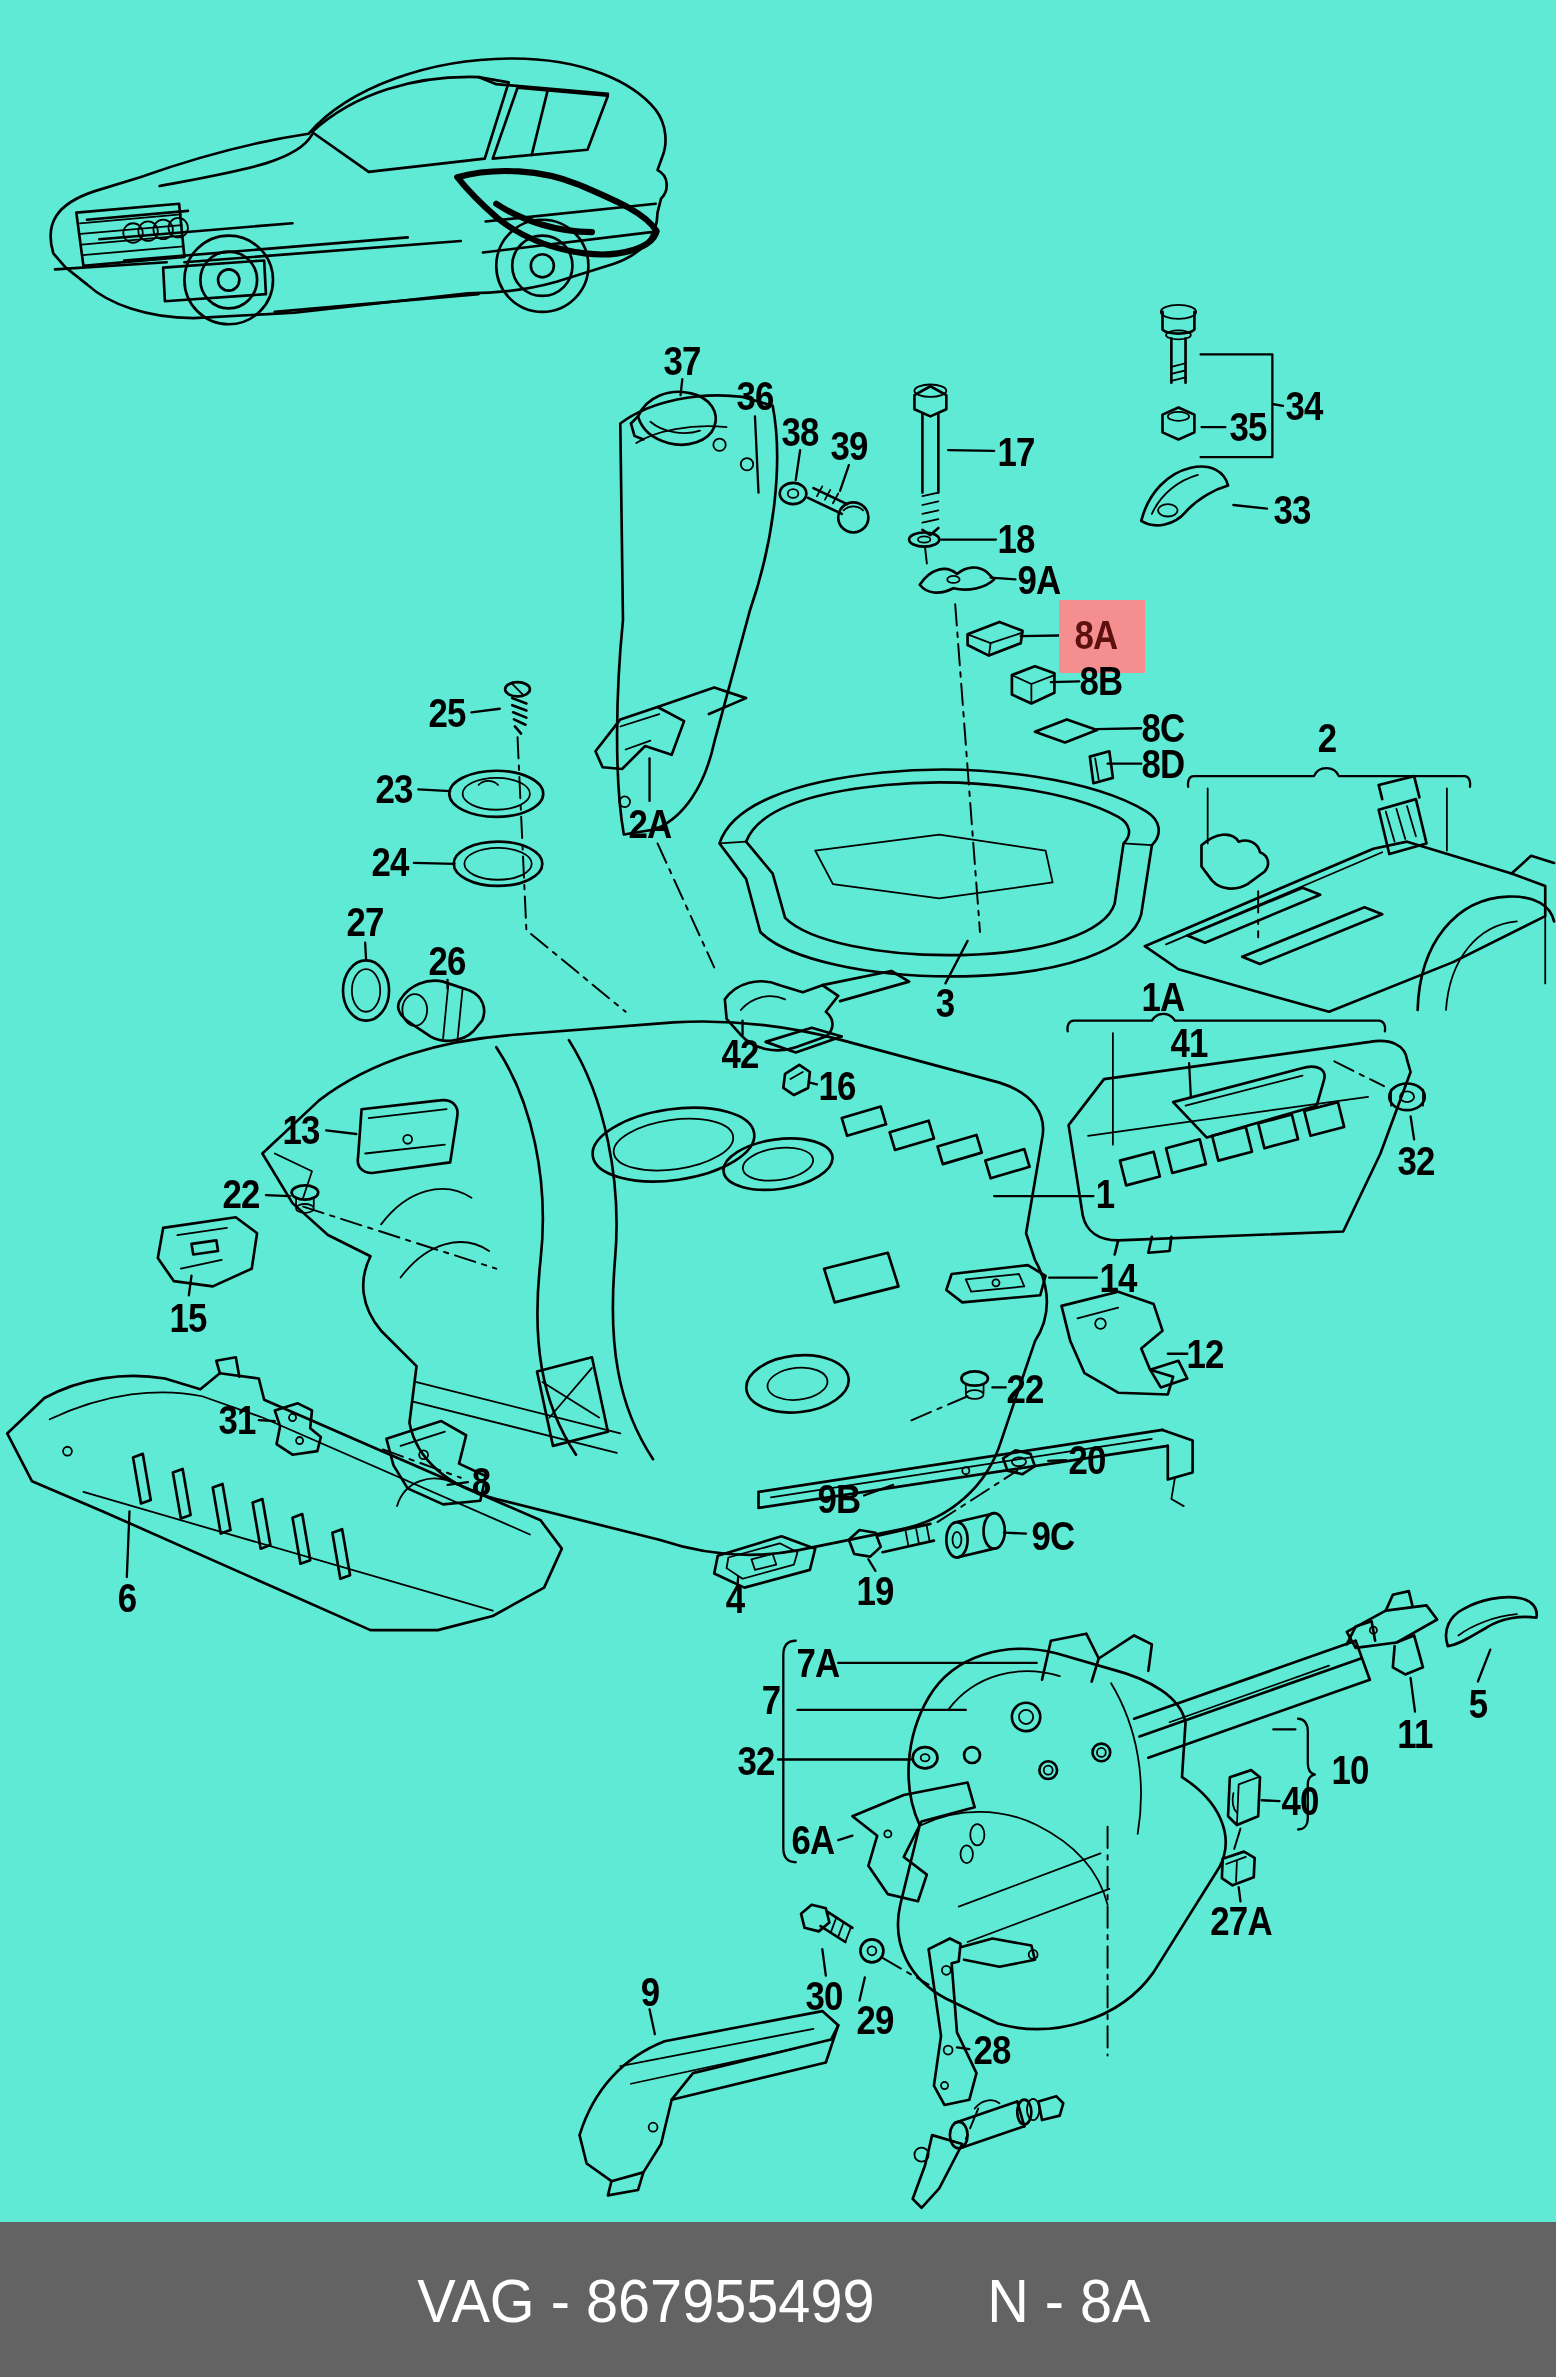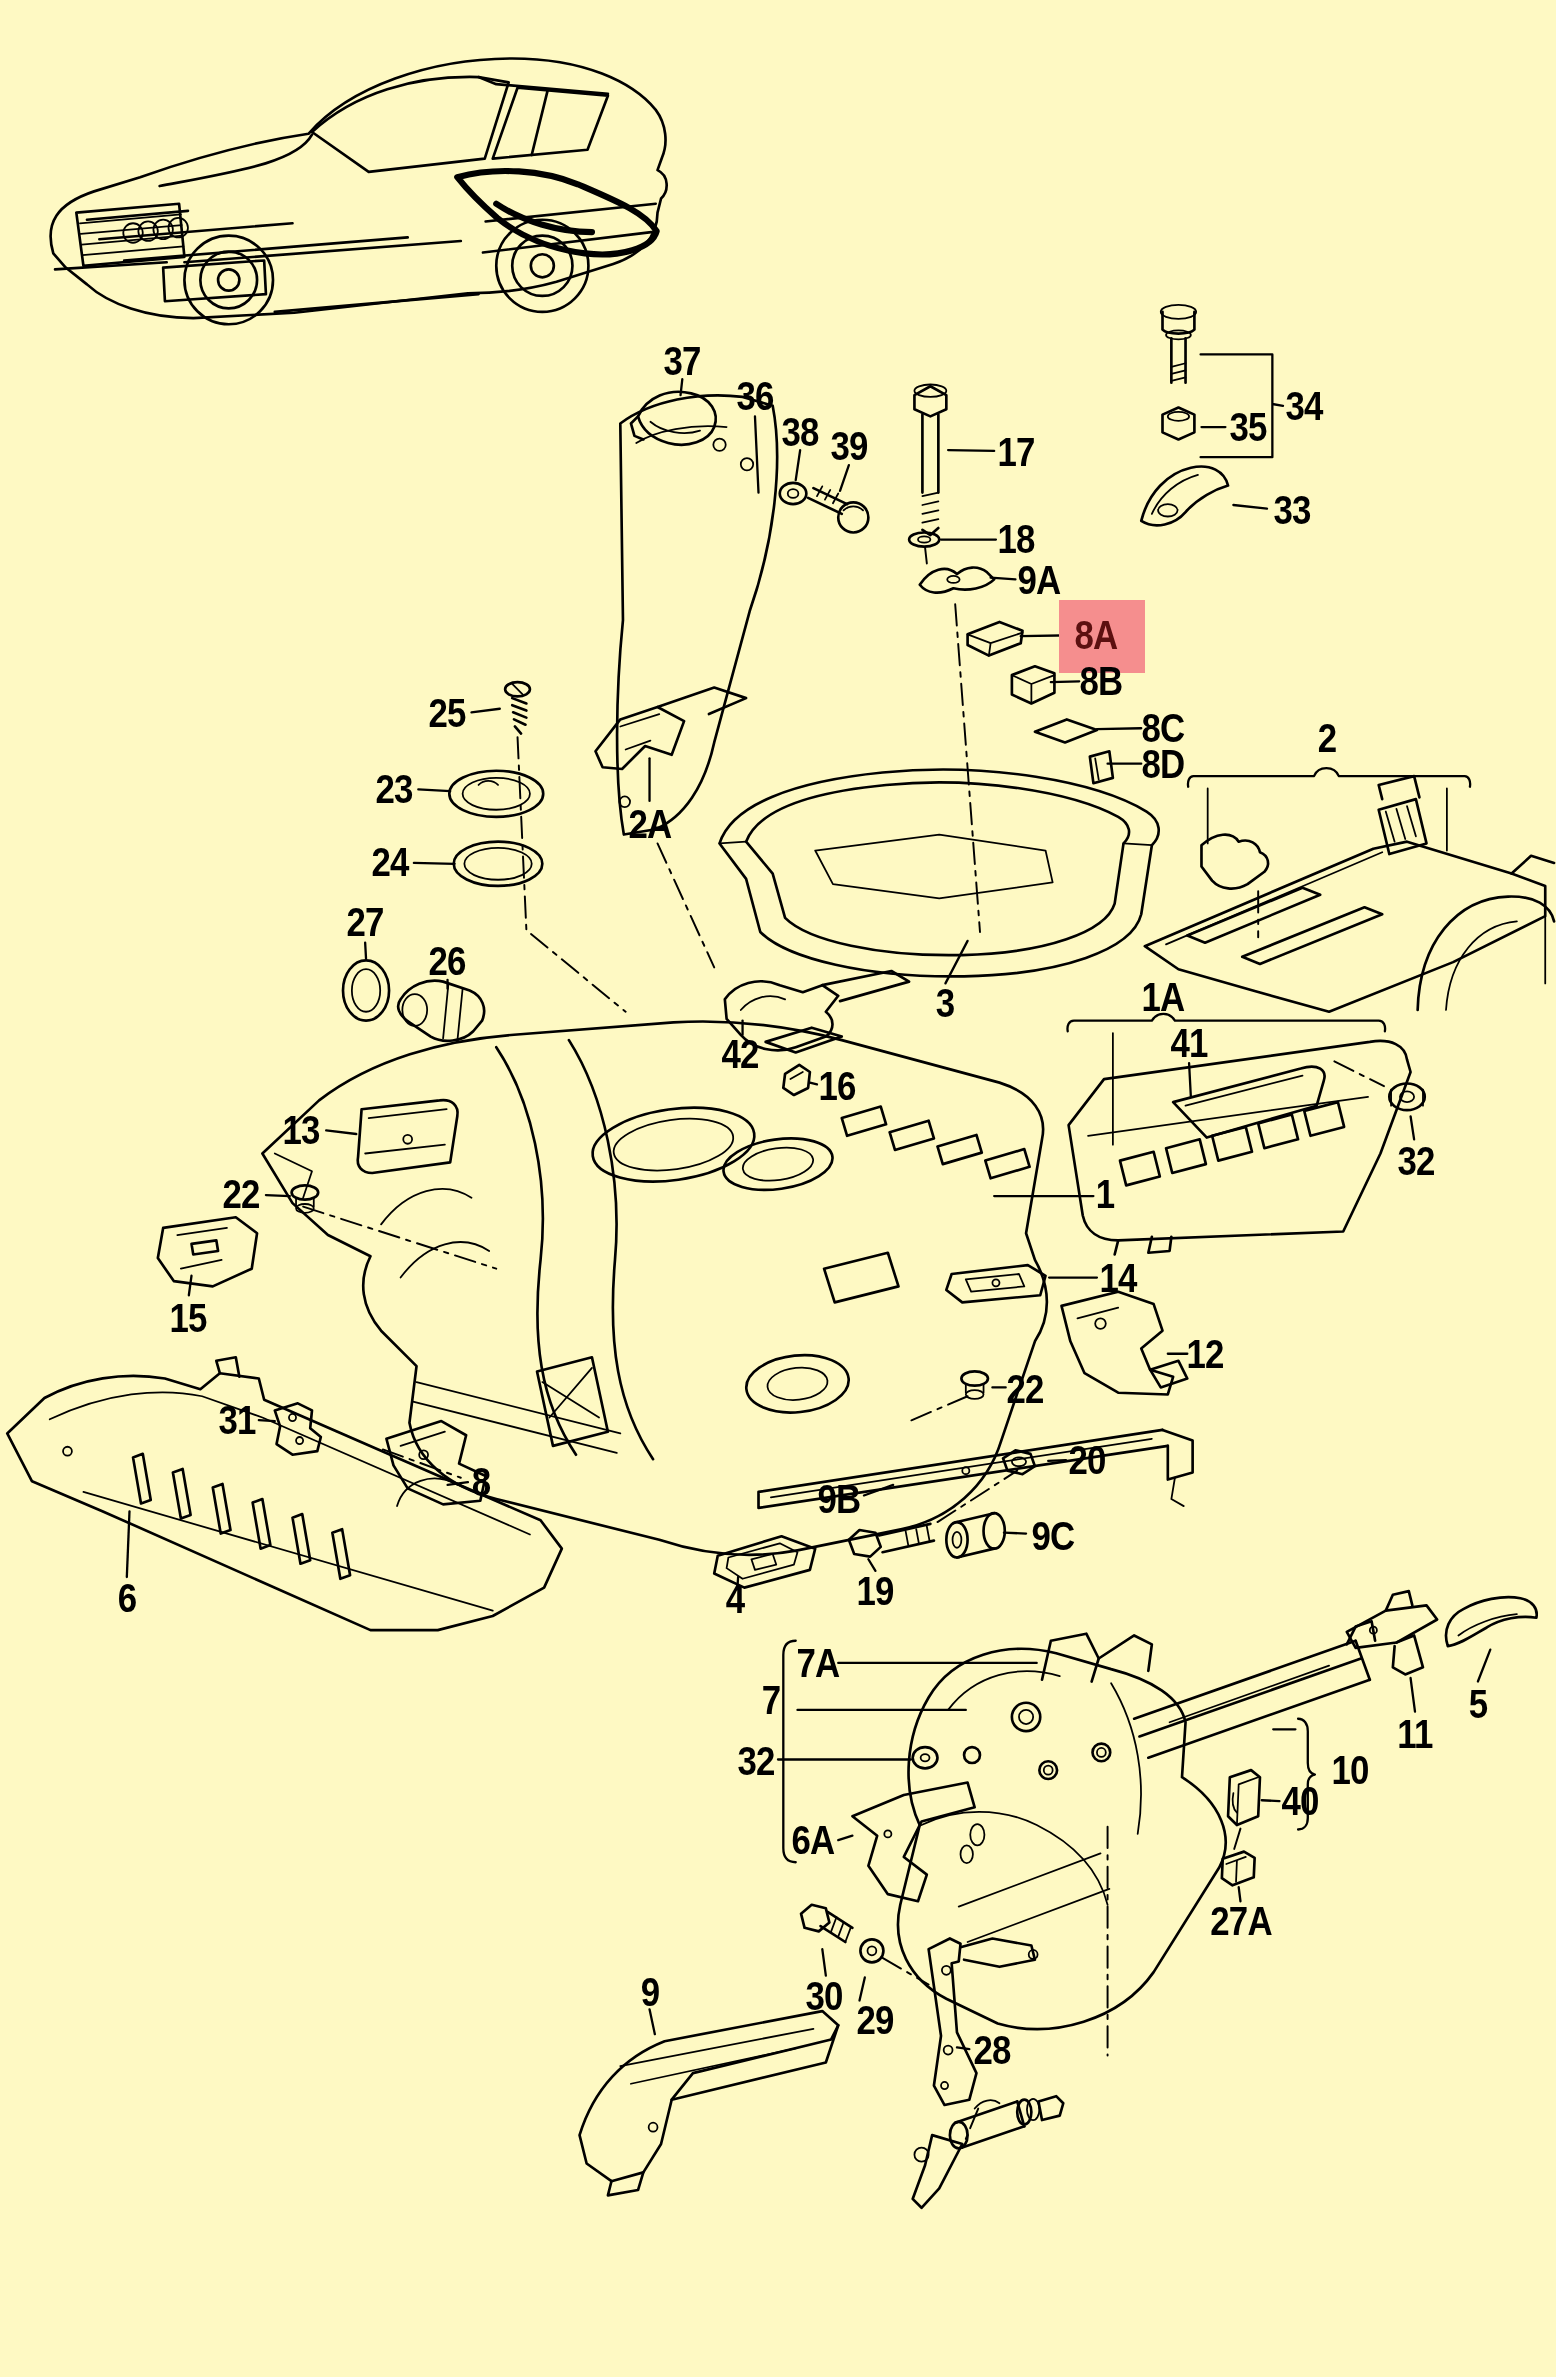--- a/index.html
+++ b/index.html
@@ -1,16 +1,16 @@
 <!DOCTYPE html>
 <html style="--hl-fill: #f58e8e; --hl-text: #5c1010; --footer-bg: #636363; --footer-text: #ffffff;font-size:14px"><head>
 <meta charset="utf-8">
 <style>
   html,body{margin:0;padding:0;background:#fff;}
-  #stage{position:relative;width:1556px;height:2377px;background:#fef9c3;overflow:hidden;
+  #stage{position:relative;width:1556px;height:2377px;background:#5eead4;overflow:hidden;
          font-family:"Liberation Sans",sans-serif;}
   #lineart{position:absolute;left:0;top:0;}
   #lineart path,#lineart line,#lineart circle,#lineart ellipse,#lineart polygon{
      stroke:#000;fill:none;stroke-width:3;stroke-linecap:round;stroke-linejoin:round;}
   #lineart .thin{stroke-width:2;}
   #lineart .bold{stroke-width:7;}
   #lineart .cl{stroke-width:2.2;stroke-dasharray:24 8 5 8;}
   #lineart .ld{stroke-width:2.6;}
   #highlight-box{position:absolute;background:var(--hl-fill,#f58e8e);z-index:1;}
   #labels-layer{position:absolute;left:0;top:0;width:100%;height:100%;z-index:2;}
@@ -436,14 +436,18 @@
       <div class="label" style="left: 1300px; top: 1801px;">40</div>
       <div class="label" style="left: 1415px; top: 1734px;">11</div>
       <div class="label" style="left: 1478px; top: 1704px;">5</div>
       <div class="label" style="left: 1241px; top: 1921px;">27A</div>
       <div class="label" style="left: 824px; top: 1996px;">30</div>
       <div class="label" style="left: 875px; top: 2020px;">29</div>
       <div class="label" style="left: 650px; top: 1992px;">9</div>
       <div class="label" style="left: 992px; top: 2050px;">28</div>
     </div>
 
+  <div id="footer">
+    <span>VAG - 867955499</span>
+    <span>N - 8A</span>
+  </div>
 </div>
 
 
 </body></html>

